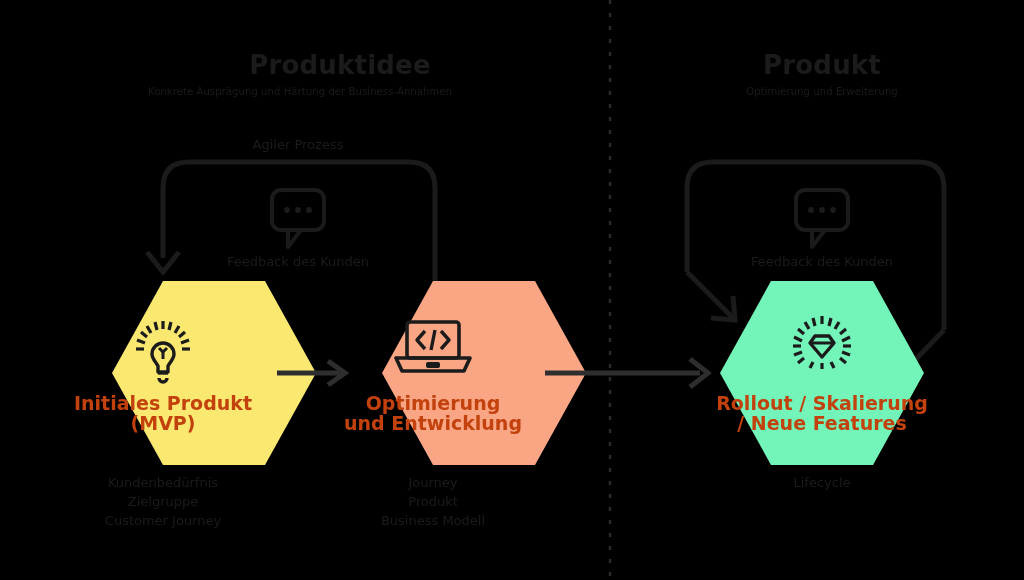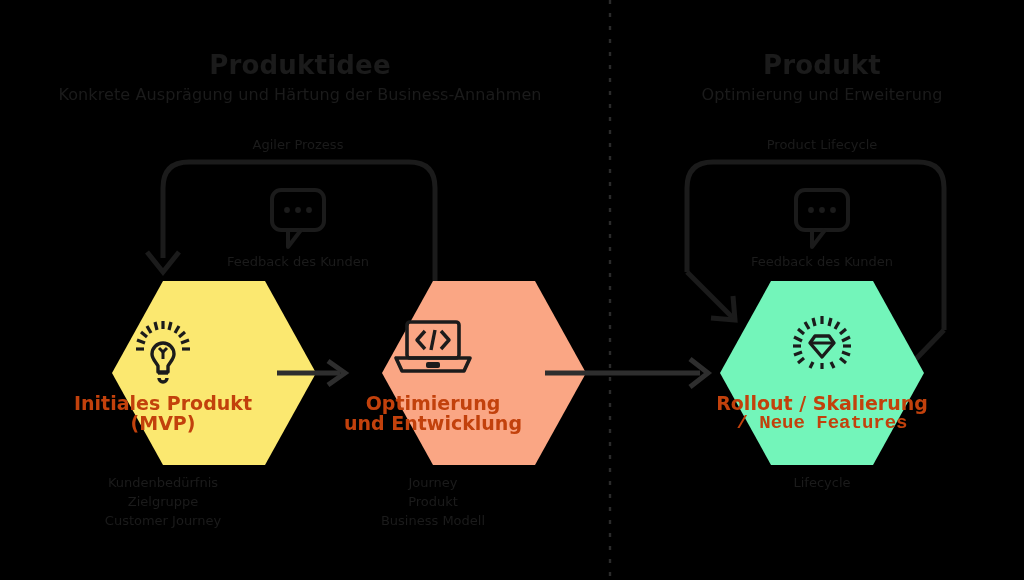--- a/index.html
+++ b/index.html
@@ -31,21 +31,21 @@
     white-space: pre;
     line-height: 1.0;
     pointer-events: none;
   }
   .phase-title {
     font-size: 26px;
     font-weight: bold;
     letter-spacing: 0.2px;
   }
   .phase-sub {
-    font-size: 16px;
+    font-size: 10px;
     font-weight: normal;
     letter-spacing: 0.1px;
   }
   .loop-label {
     font-size: 13px;
     font-weight: normal;
   }
   .feedback-label {
     font-size: 13px;
     font-weight: normal;
@@ -171,44 +171,43 @@
           <line x1="-24" y1="16" x2="-18" y2="11"></line>
           <line x1="0" y1="22" x2="0" y2="16"></line>
           <line x1="-12" y1="21" x2="-9" y2="15"></line>
           <line x1="12" y1="21" x2="9" y2="15"></line>
         </g>
       </g>
     </g>
 
   </svg>
 
-  <div class="htxt phase-title" style="left:0; top:52px; width:600px;">Produktidee</div>
+  <div class="htxt phase-title" style="left:0; top:52px; width:600px;padding-left:40px;">Produktidee</div>
   <div class="htxt phase-sub" style="left:0; top:87px; width:600px;">Konkrete Ausprägung und Härtung der Business-Annahmen</div>
 
   <div class="htxt phase-title" style="left:620px; top:52px; width:404px;">Produkt</div>
   <div class="htxt loop-label" style="left:198px; top:138px; width:200px;">Agiler Prozess</div>
 
   <div class="htxt phase-sub" style="left:620px; top:87px; width:404px;">Optimierung und Erweiterung</div>
-  <div class="htxt loop-label" style="left:722px; top:138px; width:200px;">Product Lifecycle</div>
 
   <div class="htxt feedback-label" style="left:198px; top:255px; width:200px;">Feedback des Kunden</div>
   <div class="htxt feedback-label" style="left:722px; top:255px; width:200px;">Feedback des Kunden</div>
 
   <div class="htxt hex-label" style="left:63px; top:391px; width:200px;">Initiales Produkt</div>
   <div class="htxt hex-label" style="left:63px; top:411px; width:200px;">(MVP)</div>
 
   <div class="htxt under-label" style="left:63px; top:474px; width:200px;">Kundenbedürfnis</div>
   <div class="htxt under-label" style="left:63px; top:493px; width:200px;">Zielgruppe</div>
   <div class="htxt under-label" style="left:63px; top:512px; width:200px;">Customer Journey</div>
 
   <div class="htxt hex-label" style="left:333px; top:391px; width:200px;">Optimierung</div>
   <div class="htxt hex-label" style="left:333px; top:411px; width:200px;">und Entwicklung</div>
 
   <div class="htxt under-label" style="left:333px; top:474px; width:200px;">Journey</div>
   <div class="htxt under-label" style="left:333px; top:493px; width:200px;">Produkt</div>
   <div class="htxt under-label" style="left:333px; top:512px; width:200px;">Business Modell</div>
 
   <div class="htxt hex-label" style="left:712px; top:391px; width:220px;">Rollout / Skalierung</div>
-  <div class="htxt hex-label" style="left:712px; top:411px; width:220px;font-family:Liberation Mono, monospace;">/ Neue Features</div>
+  <div class="htxt hex-label" style="left:712px; top:411px; width:220px;">/ Neue Features</div>
 
   <div class="htxt under-label" style="left:722px; top:474px; width:200px;">Lifecycle</div>
 
 </div>
 
 </body></html>

